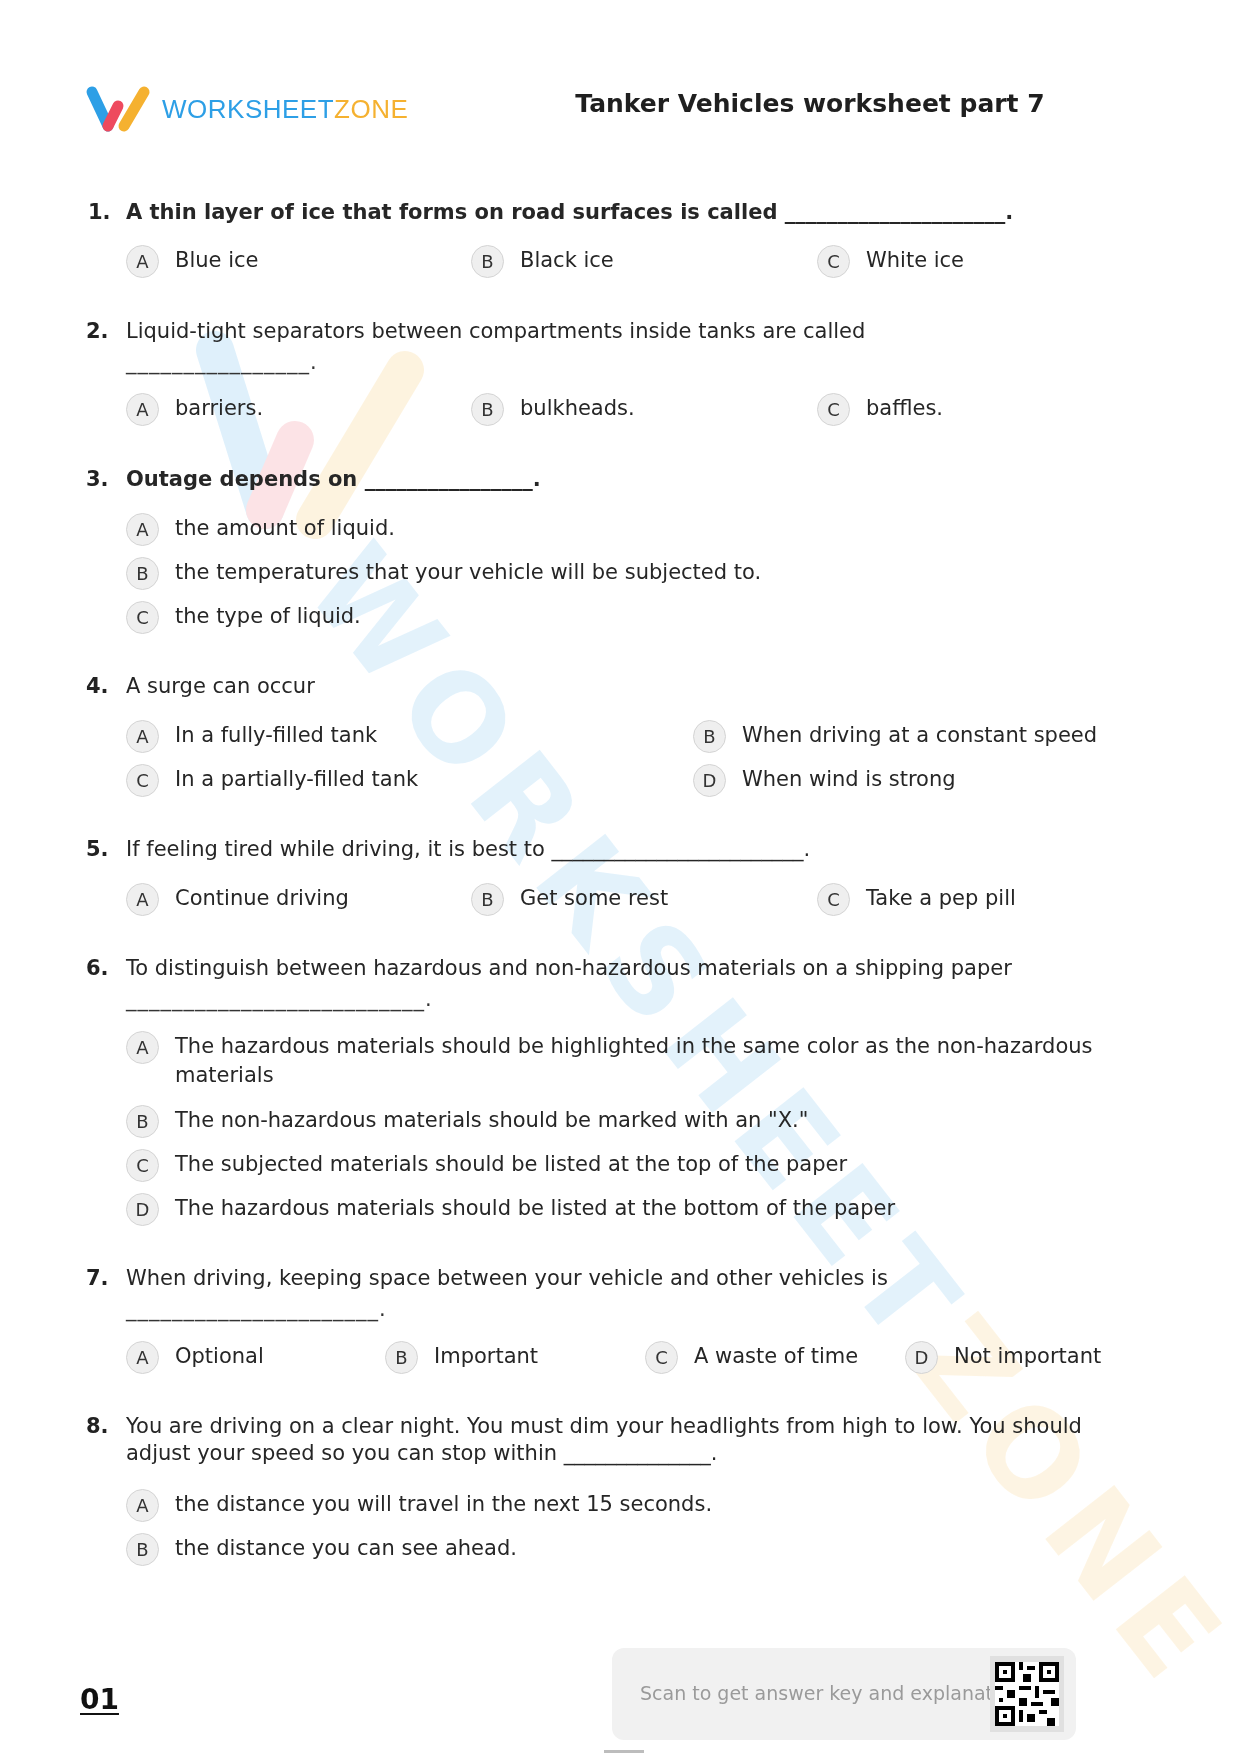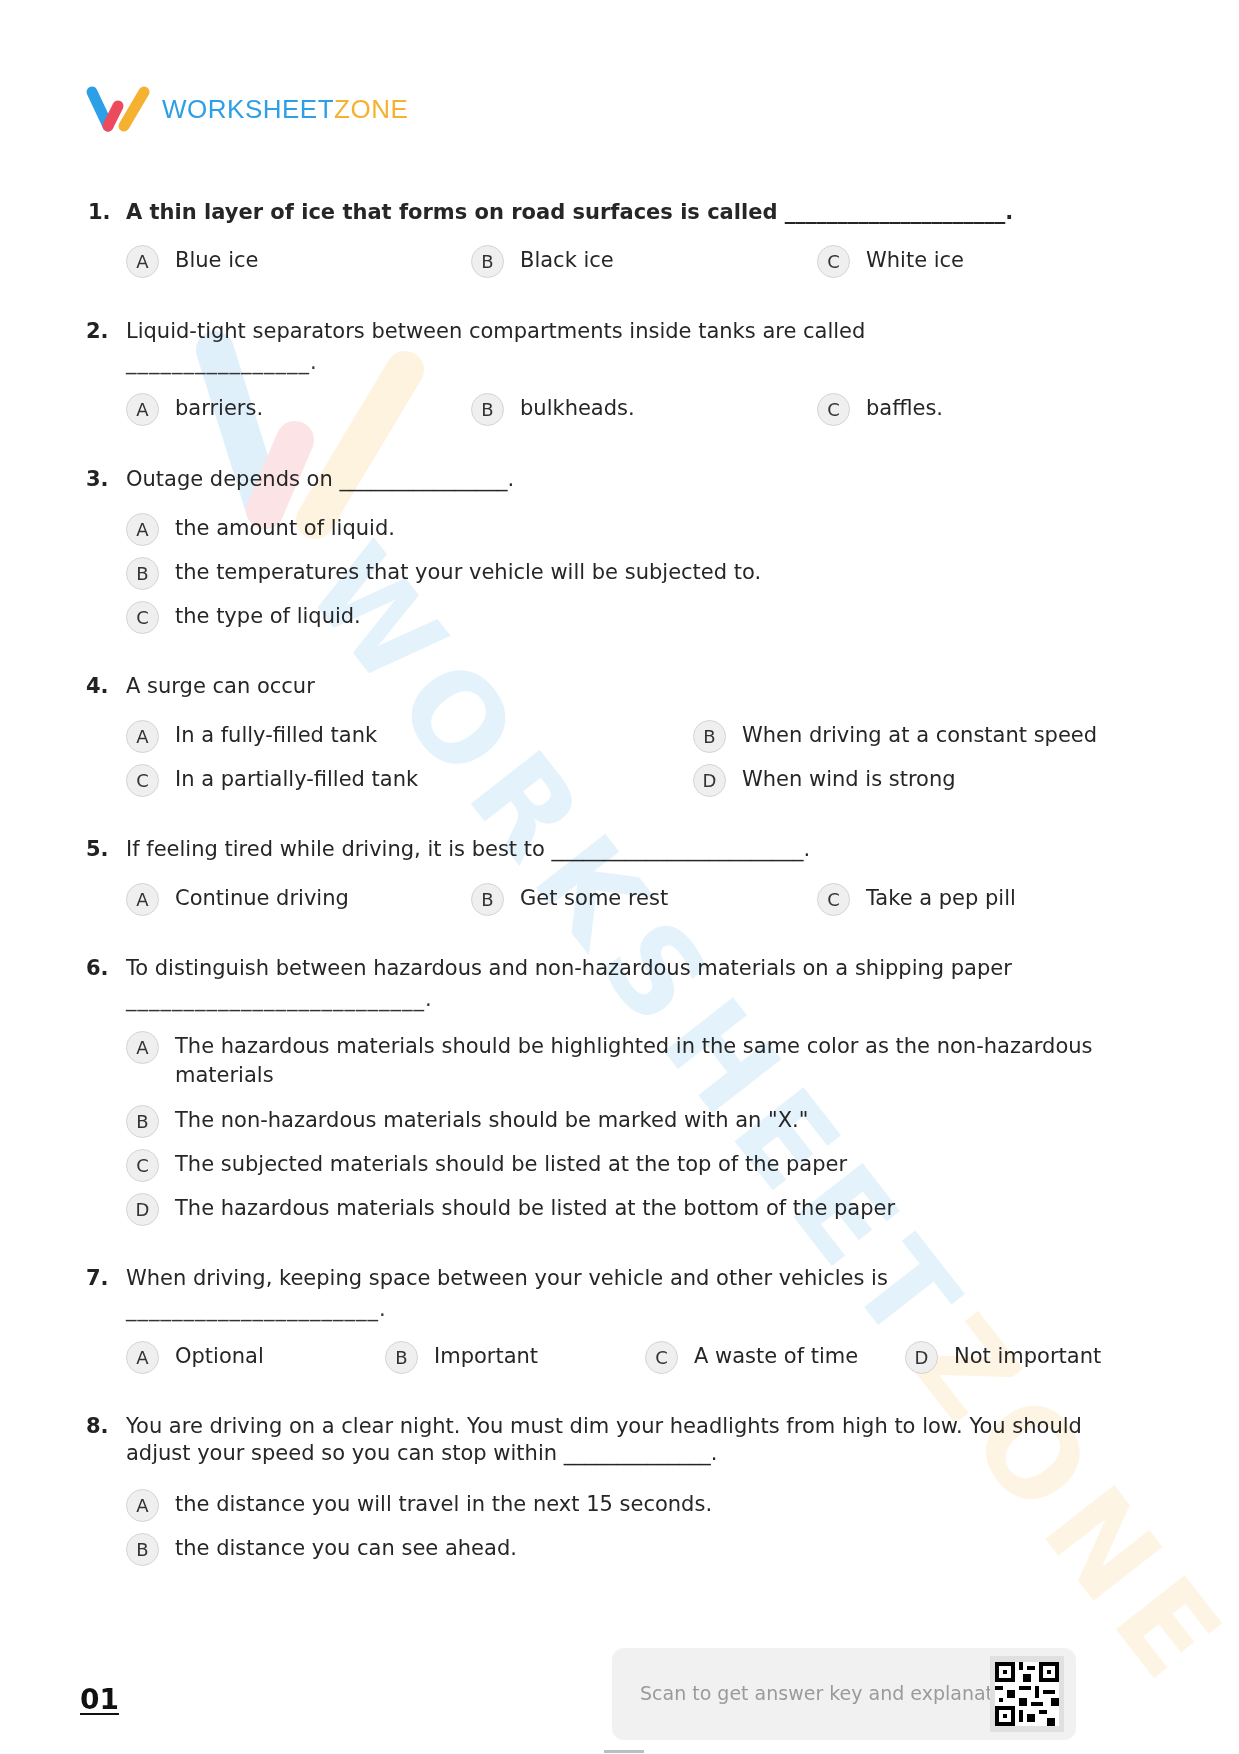--- a/index.html
+++ b/index.html
@@ -50,20 +50,21 @@
 
 <div class="abs logo">
   <svg width="68" height="50" viewBox="0 0 68 50" style="position:absolute;left:0;top:0;">
     <line x1="8" y1="8" x2="24" y2="42" stroke="#2d9fe6" stroke-width="11" stroke-linecap="round"></line>
     <line x1="24" y1="42" x2="34" y2="22" stroke="#ee4a5e" stroke-width="11" stroke-linecap="round"></line>
     <line x1="40" y1="42" x2="60" y2="8" stroke="#f5b130" stroke-width="11" stroke-linecap="round"></line>
   </svg>
   <div class="logo-text"><span class="w">WORKSHEET</span><span class="z">ZONE</span></div>
 </div>
 <div class="abs title">
+  <div>Tanker Vehicles worksheet part 7</div>
 </div>
 
 <div>
   <div class="qnum" style="left:88px;top:200px;">1.</div>
   <div class="qtext" style="left:126px;top:200px;font-weight:bold;"><span>A thin layer of ice that forms on road surfaces is called</span> <span>_____________________.</span></div>
   <div class="opt" style="left:126px;top:250px;">
       <div class="bubble">A</div>
       <div class="opt-text">Blue ice</div>
     </div>
   <div class="opt" style="left:471px;top:250px;">
@@ -89,21 +90,21 @@
       <div class="opt-text">bulkheads.</div>
     </div>
   <div class="opt" style="left:817px;top:398px;">
       <div class="bubble">C</div>
       <div class="opt-text">baffles.</div>
     </div>
 </div>
 
 <div>
   <div class="qnum" style="left:86px;top:467px;">3.</div>
-  <div class="qtext" style="left:126px;top:467px;"><span>Outage depends on</span> <span>________________.</span></div>
+  <div class="qtext" style="left:126px;top:467px;font-weight:bold;"><span>Outage depends on</span> <span>________________.</span></div>
   <div class="opt" style="left:126px;top:518px;">
       <div class="bubble">A</div>
       <div class="opt-text">the amount of liquid.</div>
     </div>
   <div class="opt" style="left:126px;top:562px;">
       <div class="bubble">B</div>
       <div class="opt-text">the temperatures that your vehicle will be subjected to.</div>
     </div>
   <div class="opt" style="left:126px;top:606px;">
       <div class="bubble">C</div>

